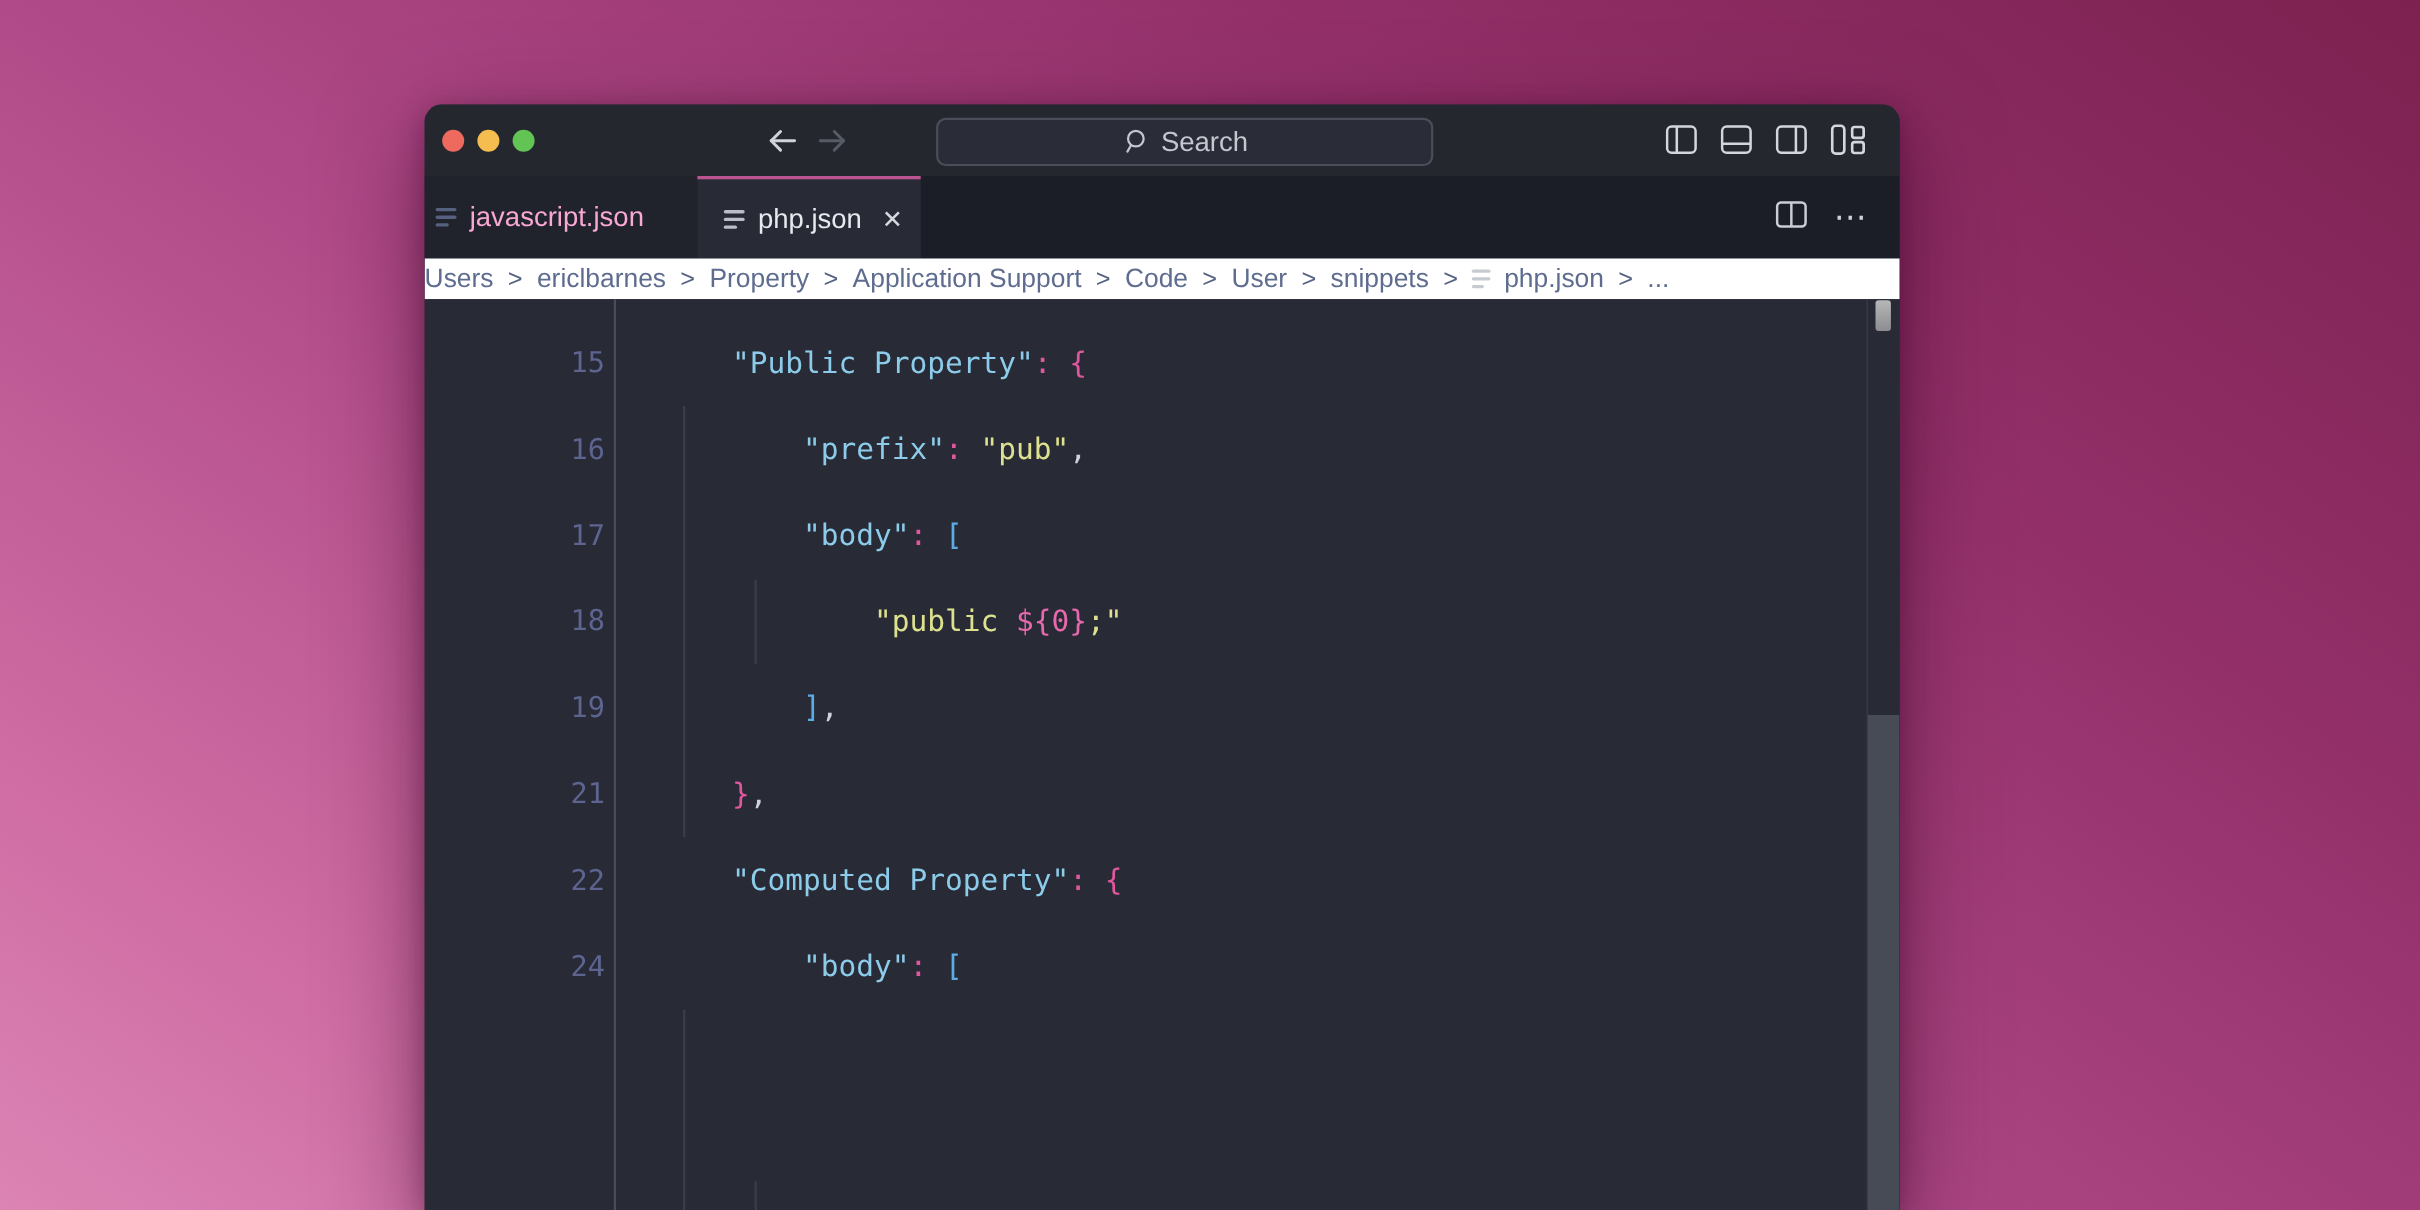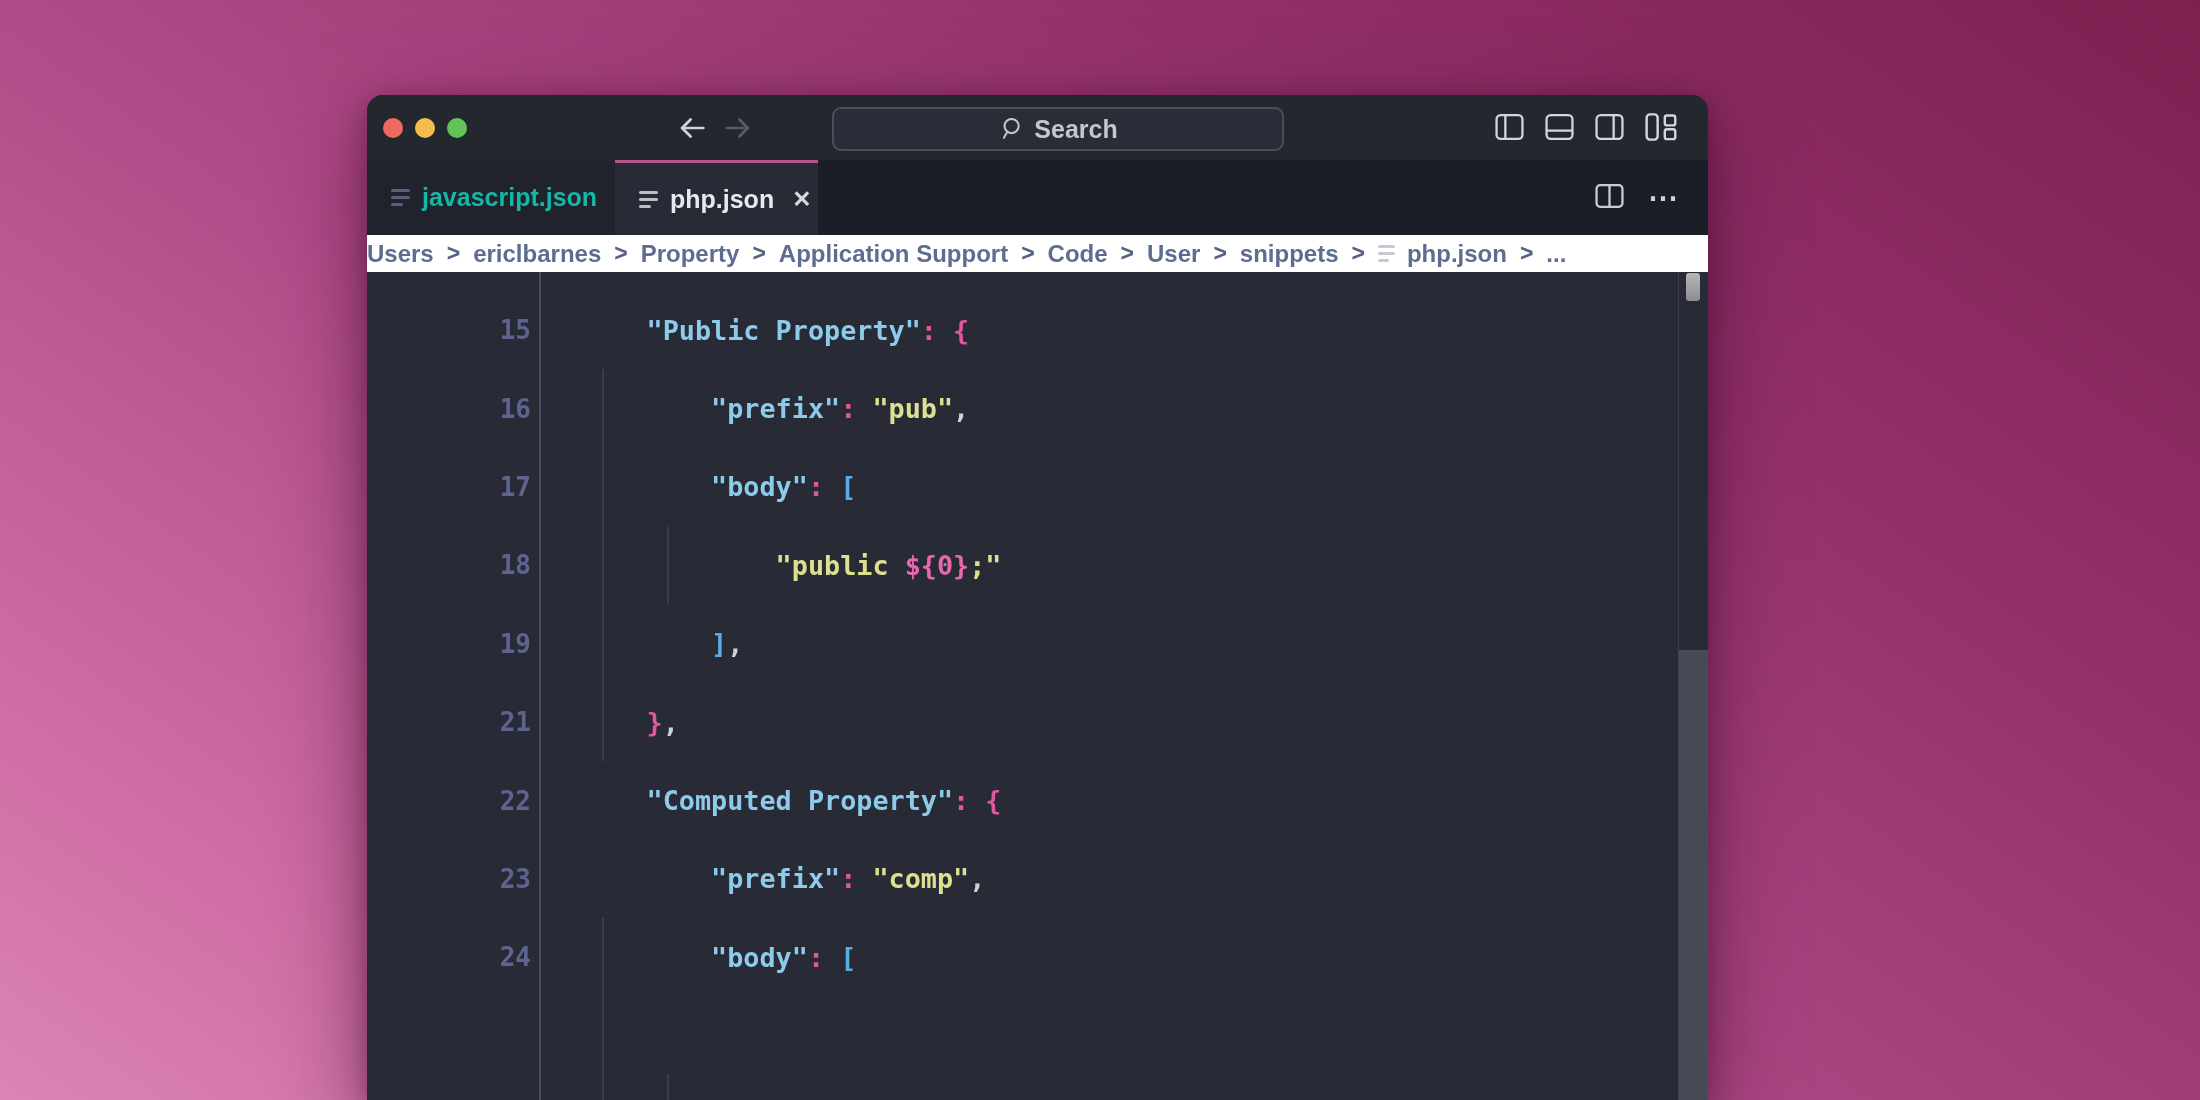--- a/index.html
+++ b/index.html
@@ -1,41 +1,41 @@
 <!DOCTYPE html>
 <html><head>
 <meta charset="utf-8">
 <style>
   html,body{margin:0;padding:0;}
   body{width:2200px;height:1100px;overflow:hidden;font-family:"Liberation Sans",sans-serif;}
   #page{position:relative;width:2200px;height:1100px;overflow:hidden;
         background:linear-gradient(215deg,#7c2150 0%,#93306a 28%,#b04a88 58%,#cf6da4 85%,#dc84b4 100%);}
   
-  #window{position:absolute;left:367px;top:95px;width:1341px;height:1005px;
+  #window{position:absolute;left:386px;top:95px;width:1341px;height:1005px;
           border-radius:16px 16px 0 0;overflow:hidden;background:#282b36;
-          box-shadow:0 30px 90px rgba(50,5,35,.5),0 6px 24px rgba(50,5,35,.35);font-weight:bold;}
+          box-shadow:0 30px 90px rgba(50,5,35,.5),0 6px 24px rgba(50,5,35,.35);}
   
   .titlebar{position:absolute;left:0;top:0;width:100%;height:65px;background:#25272f;}
   .light{position:absolute;top:23px;width:20px;height:20px;border-radius:50%;}
   .light.red{left:16px;background:#ee6a5f;}
   .light.yellow{left:48px;background:#f5bd4f;}
   .light.green{left:80px;background:#61c454;}
   .navbtn{position:absolute;top:16px;width:34px;height:34px;}
   .navbtn svg{width:34px;height:34px;}
   #back-btn{left:308px;}
   #fwd-btn{left:354px;}
   .searchbox{position:absolute;left:465px;top:12px;width:448px;height:40px;border:2px solid #4b4e59;
              border-radius:9px;background:#2a2d37;display:flex;align-items:center;justify-content:center;gap:10px;}
   .searchbox .ph{color:#c3c7cf;font-size:25px;}
   .tbicons{position:absolute;right:30px;top:17px;display:flex;gap:21px;align-items:center;}
   .tbicons svg{display:block;}
   
   .tabbar{position:absolute;left:0;top:65px;width:100%;height:75px;background:#1b1e26;display:flex;}
   .tab{display:flex;align-items:center;height:100%;box-sizing:border-box;cursor:default;}
-  .tab.inactive{width:248px;background:#20232c;padding-left:24px;color:#14b8a6;}
+  .tab.inactive{width:248px;background:#20232c;padding-left:10px;color:#f9a8d4;}
   .tab.active{width:203px;background:#282b36;padding-left:24px;color:#e7e9ee;border-top:3px solid #bc5391;}
   .tab-label{font-size:25px;margin-left:12px;white-space:nowrap;}
   .tab-close{margin-left:18px;color:#d6d9df;font-size:23px;line-height:1;}
   .fileicon{display:inline-flex;flex-direction:column;gap:4px;width:19px;}
   .fileicon i{display:block;height:3px;border-radius:2px;background:currentColor;}
   .fileicon i:nth-child(1){width:19px;}
   .fileicon i:nth-child(2){width:19px;}
   .fileicon i:nth-child(3){width:12px;}
   .tab.inactive .fileicon{color:#566180;}
   .tab.active .fileicon{color:#b9bec7;}
@@ -236,24 +236,20 @@
           </div>
           <div class="row">
             <span class="ln">21</span>
             <span class="ct"><span class="tk-plain">    </span><span class="tk-punct">}</span><span class="tk-plain">,</span></span>
           </div>
           <div class="row">
             <span class="ln">22</span>
             <span class="ct"><span class="tk-plain">    </span><span class="tk-key">"Computed Property"</span><span class="tk-punct">:</span><span class="tk-plain"> </span><span class="tk-punct">{</span></span>
           </div>
           <div class="row">
-            <span class="ln">23</span>
-            <span class="ct"><span class="tk-plain">        </span><span class="tk-key">"prefix"</span><span class="tk-punct">:</span><span class="tk-plain"> </span><span class="tk-str">"comp"</span><span class="tk-plain">,</span></span>
-          </div>
-          <div class="row">
             <span class="ln">24</span>
             <span class="ct"><span class="tk-plain">        </span><span class="tk-key">"body"</span><span class="tk-punct">:</span><span class="tk-plain"> </span><span class="tk-bracket">[</span></span>
           </div>
         </div>
       <div class="scrolltrack" style="left:1311px;top:0;height:843px;"></div>
       <div class="scrollblock" style="top:378px;height:465px;"></div>
       <div class="scrollmarker" style="top:1px;"></div>
     </div>
 
   </div>

